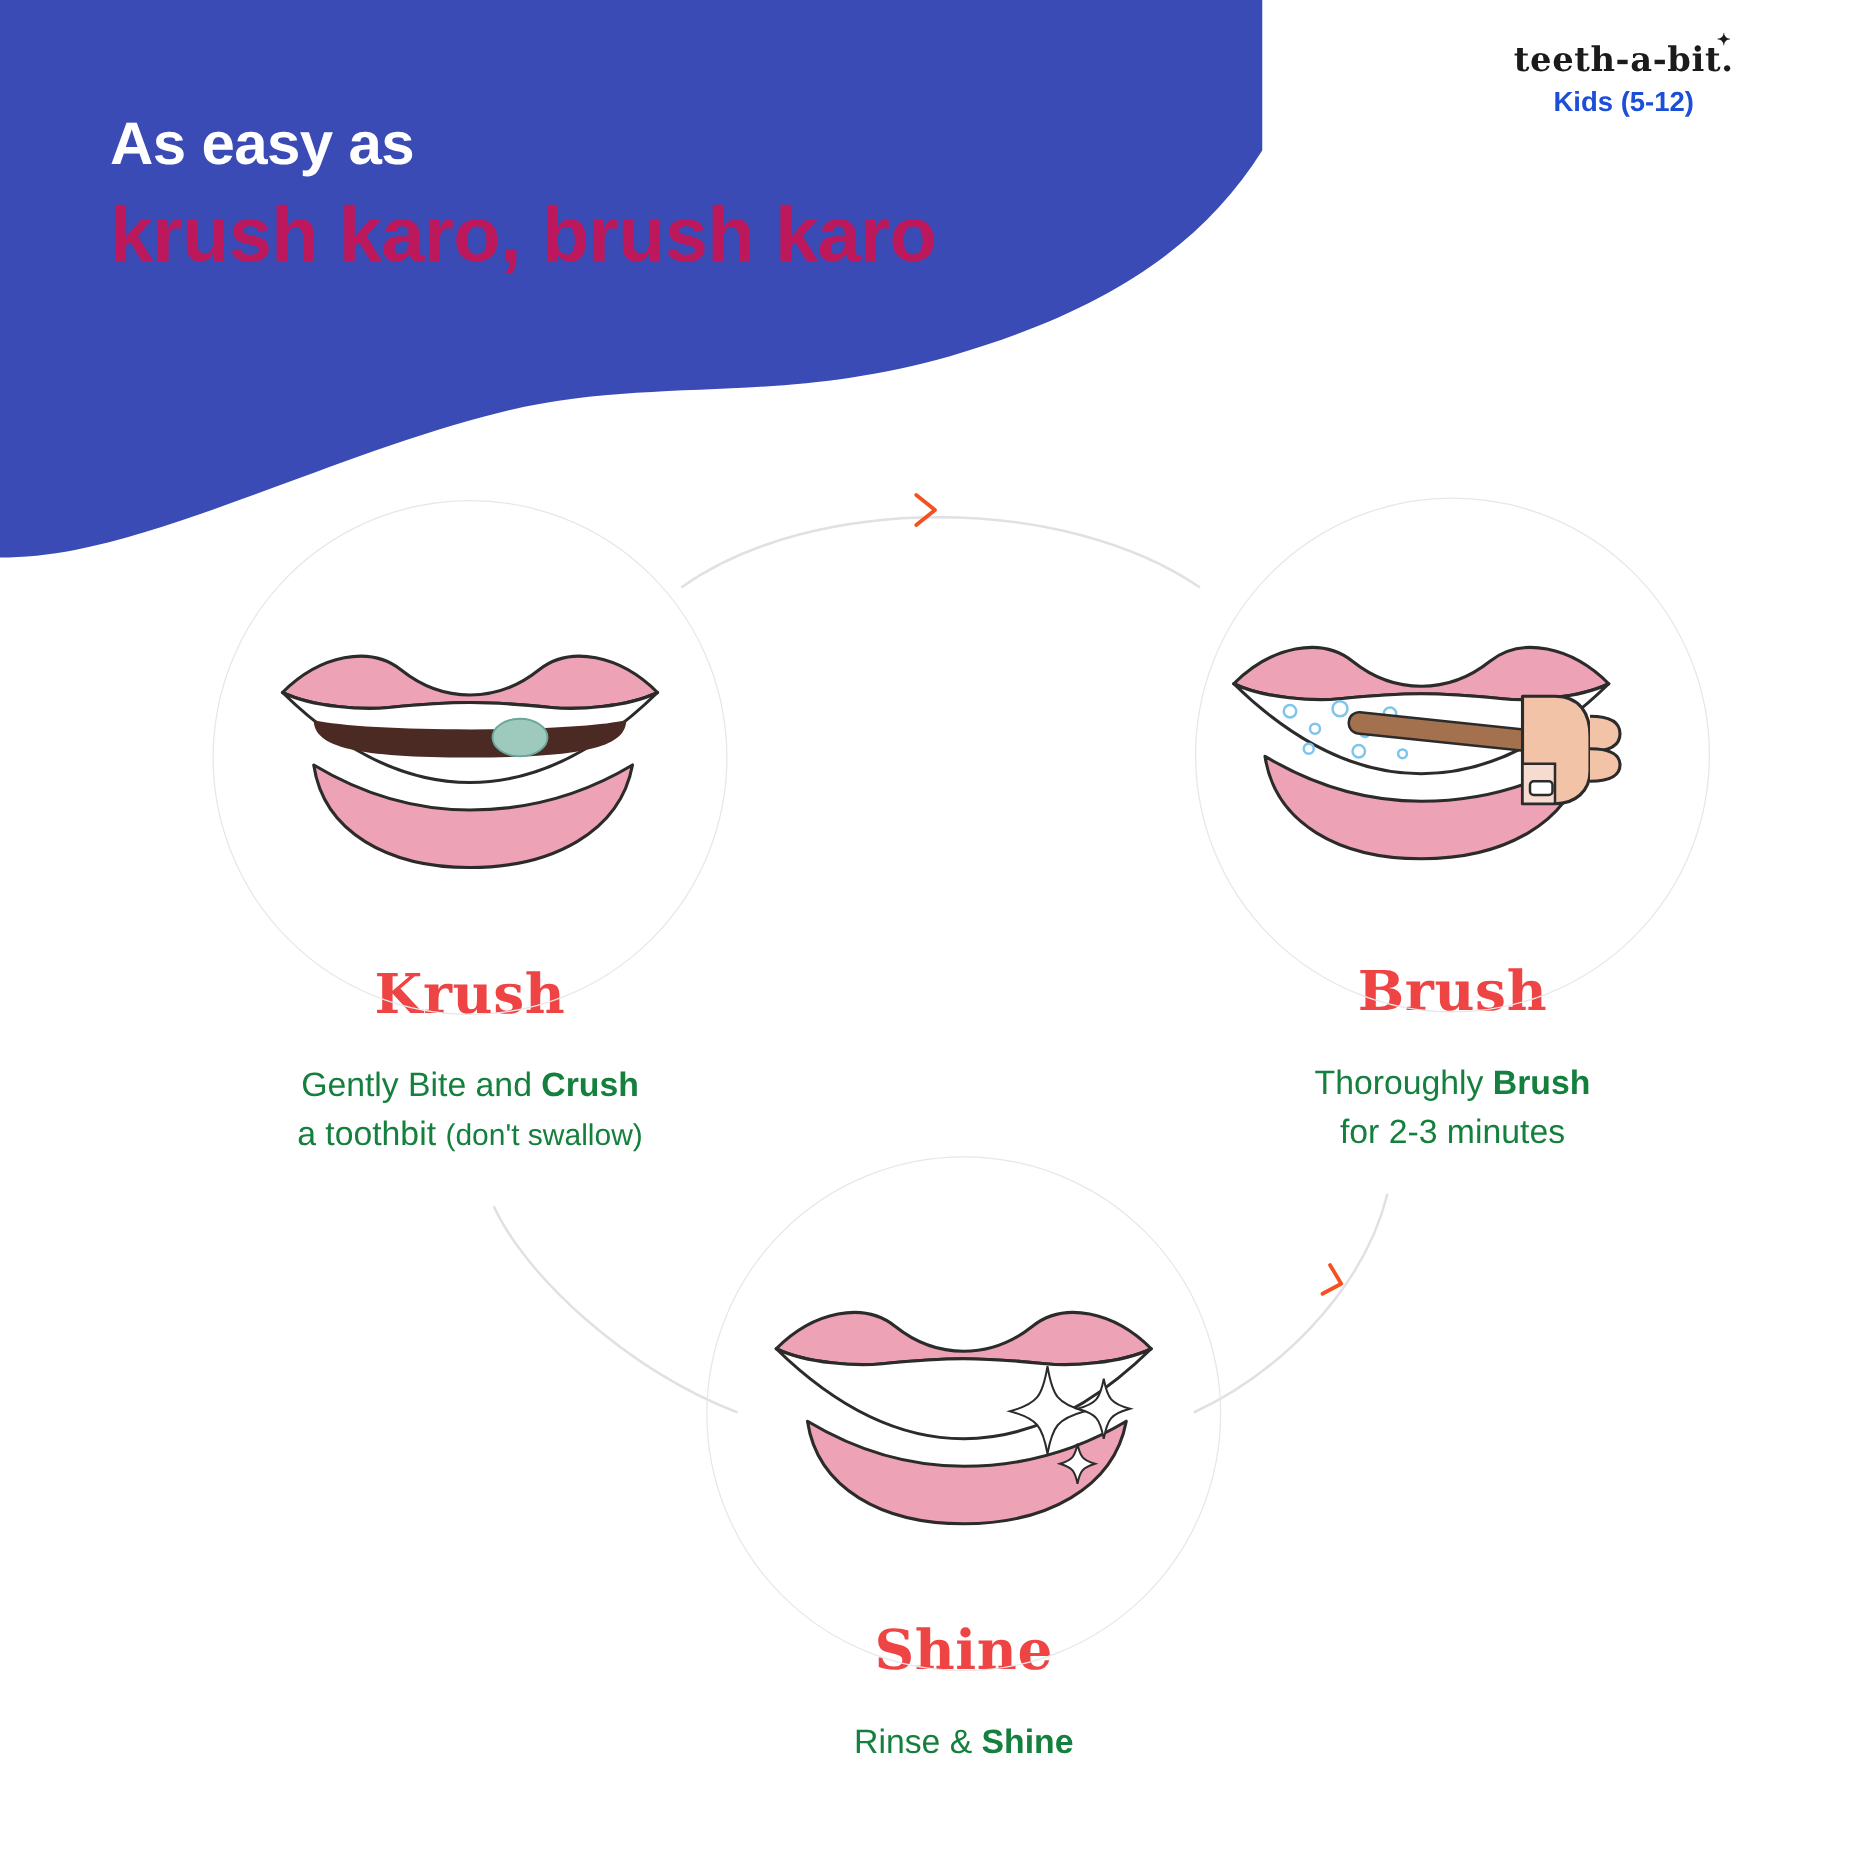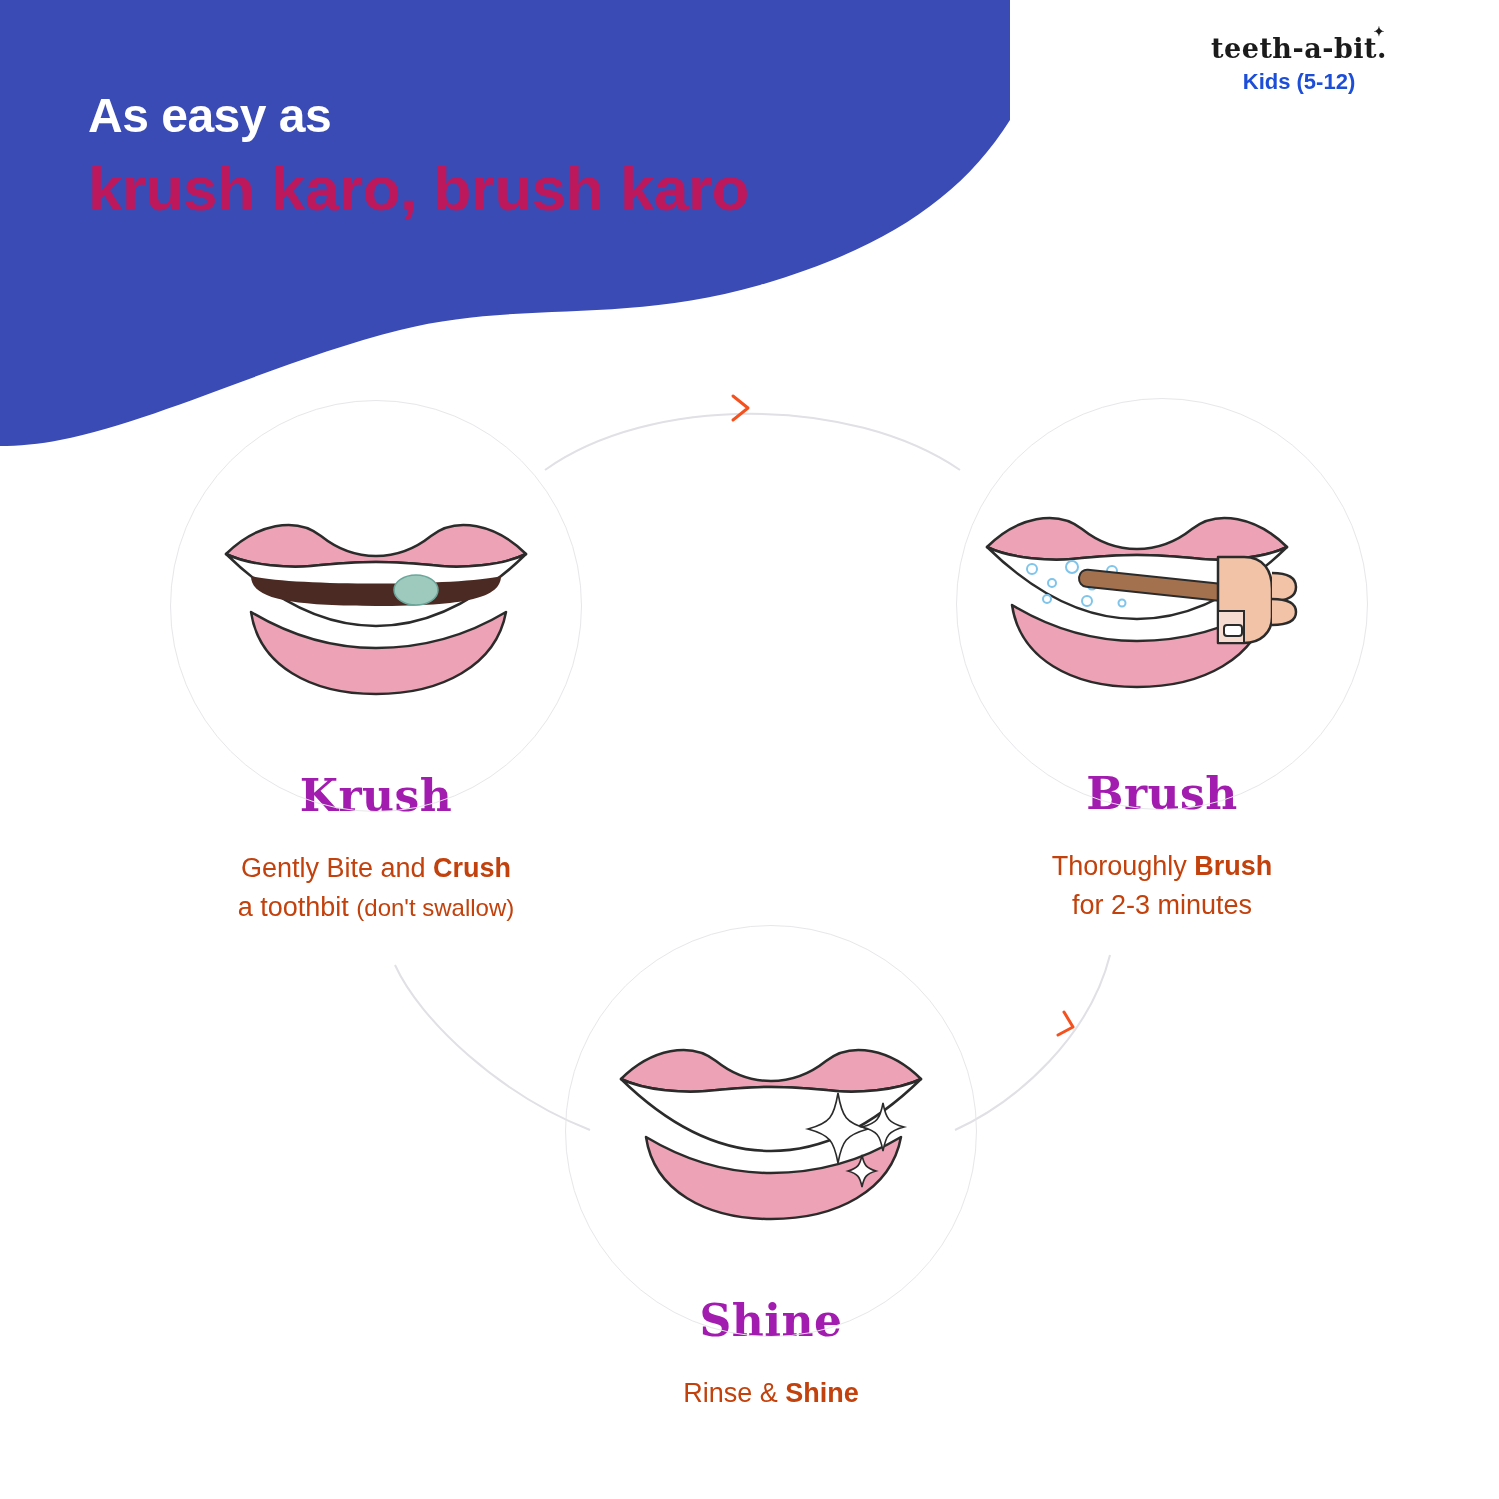--- a/index.html
+++ b/index.html
@@ -99,27 +99,27 @@
     border-radius: 50%;
     position: relative;
     display: flex;
     align-items: center;
     justify-content: center;
   }
   .step-title {
     font-family: "DejaVu Serif", serif;
     font-weight: bold;
     font-size: 44px;
-    color: #a21caf;
+    color: #ef4444;
     margin-top: -42px;
     letter-spacing: 0.5px;
   }
   .step-desc {
     font-size: 27px;
-    color: #c2410c;
+    color: #15803d;
     margin-top: 28px;
     line-height: 1.45;
   }
   .step-desc b { font-weight: bold; }
   .step-desc .small {
     font-size: 24px;
     margin-top: 45px;
   }
 
   #step-krush { left: 170px; top: 400px; width: 412px; }

